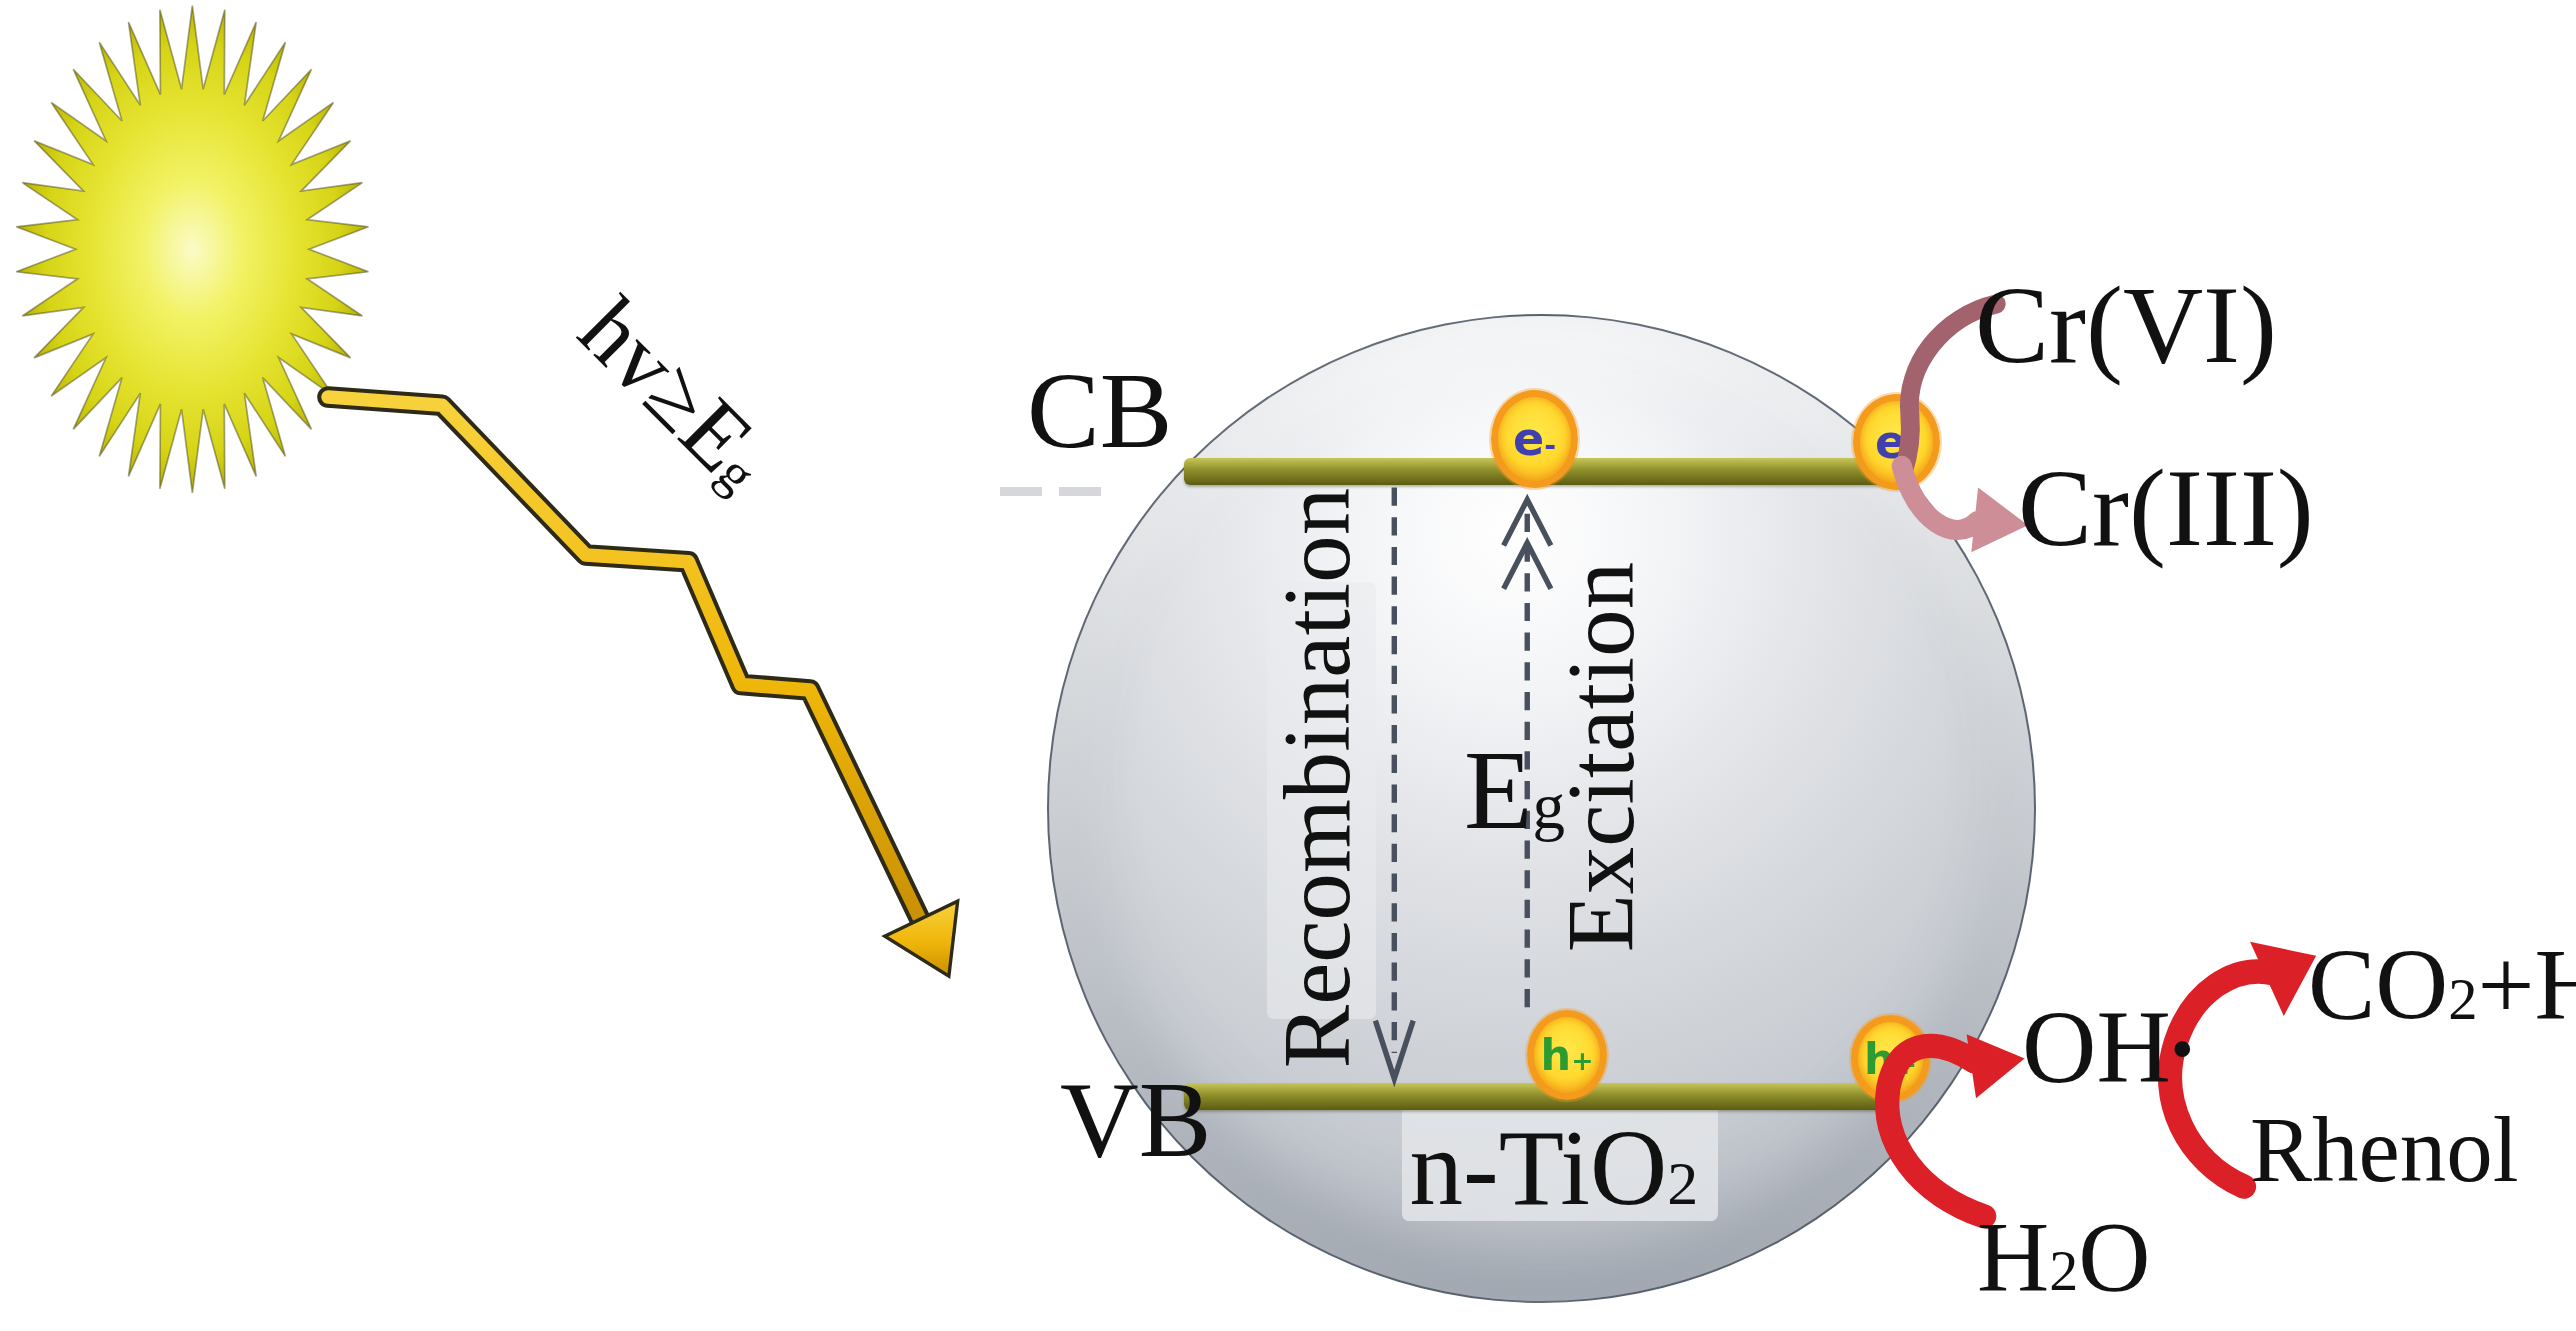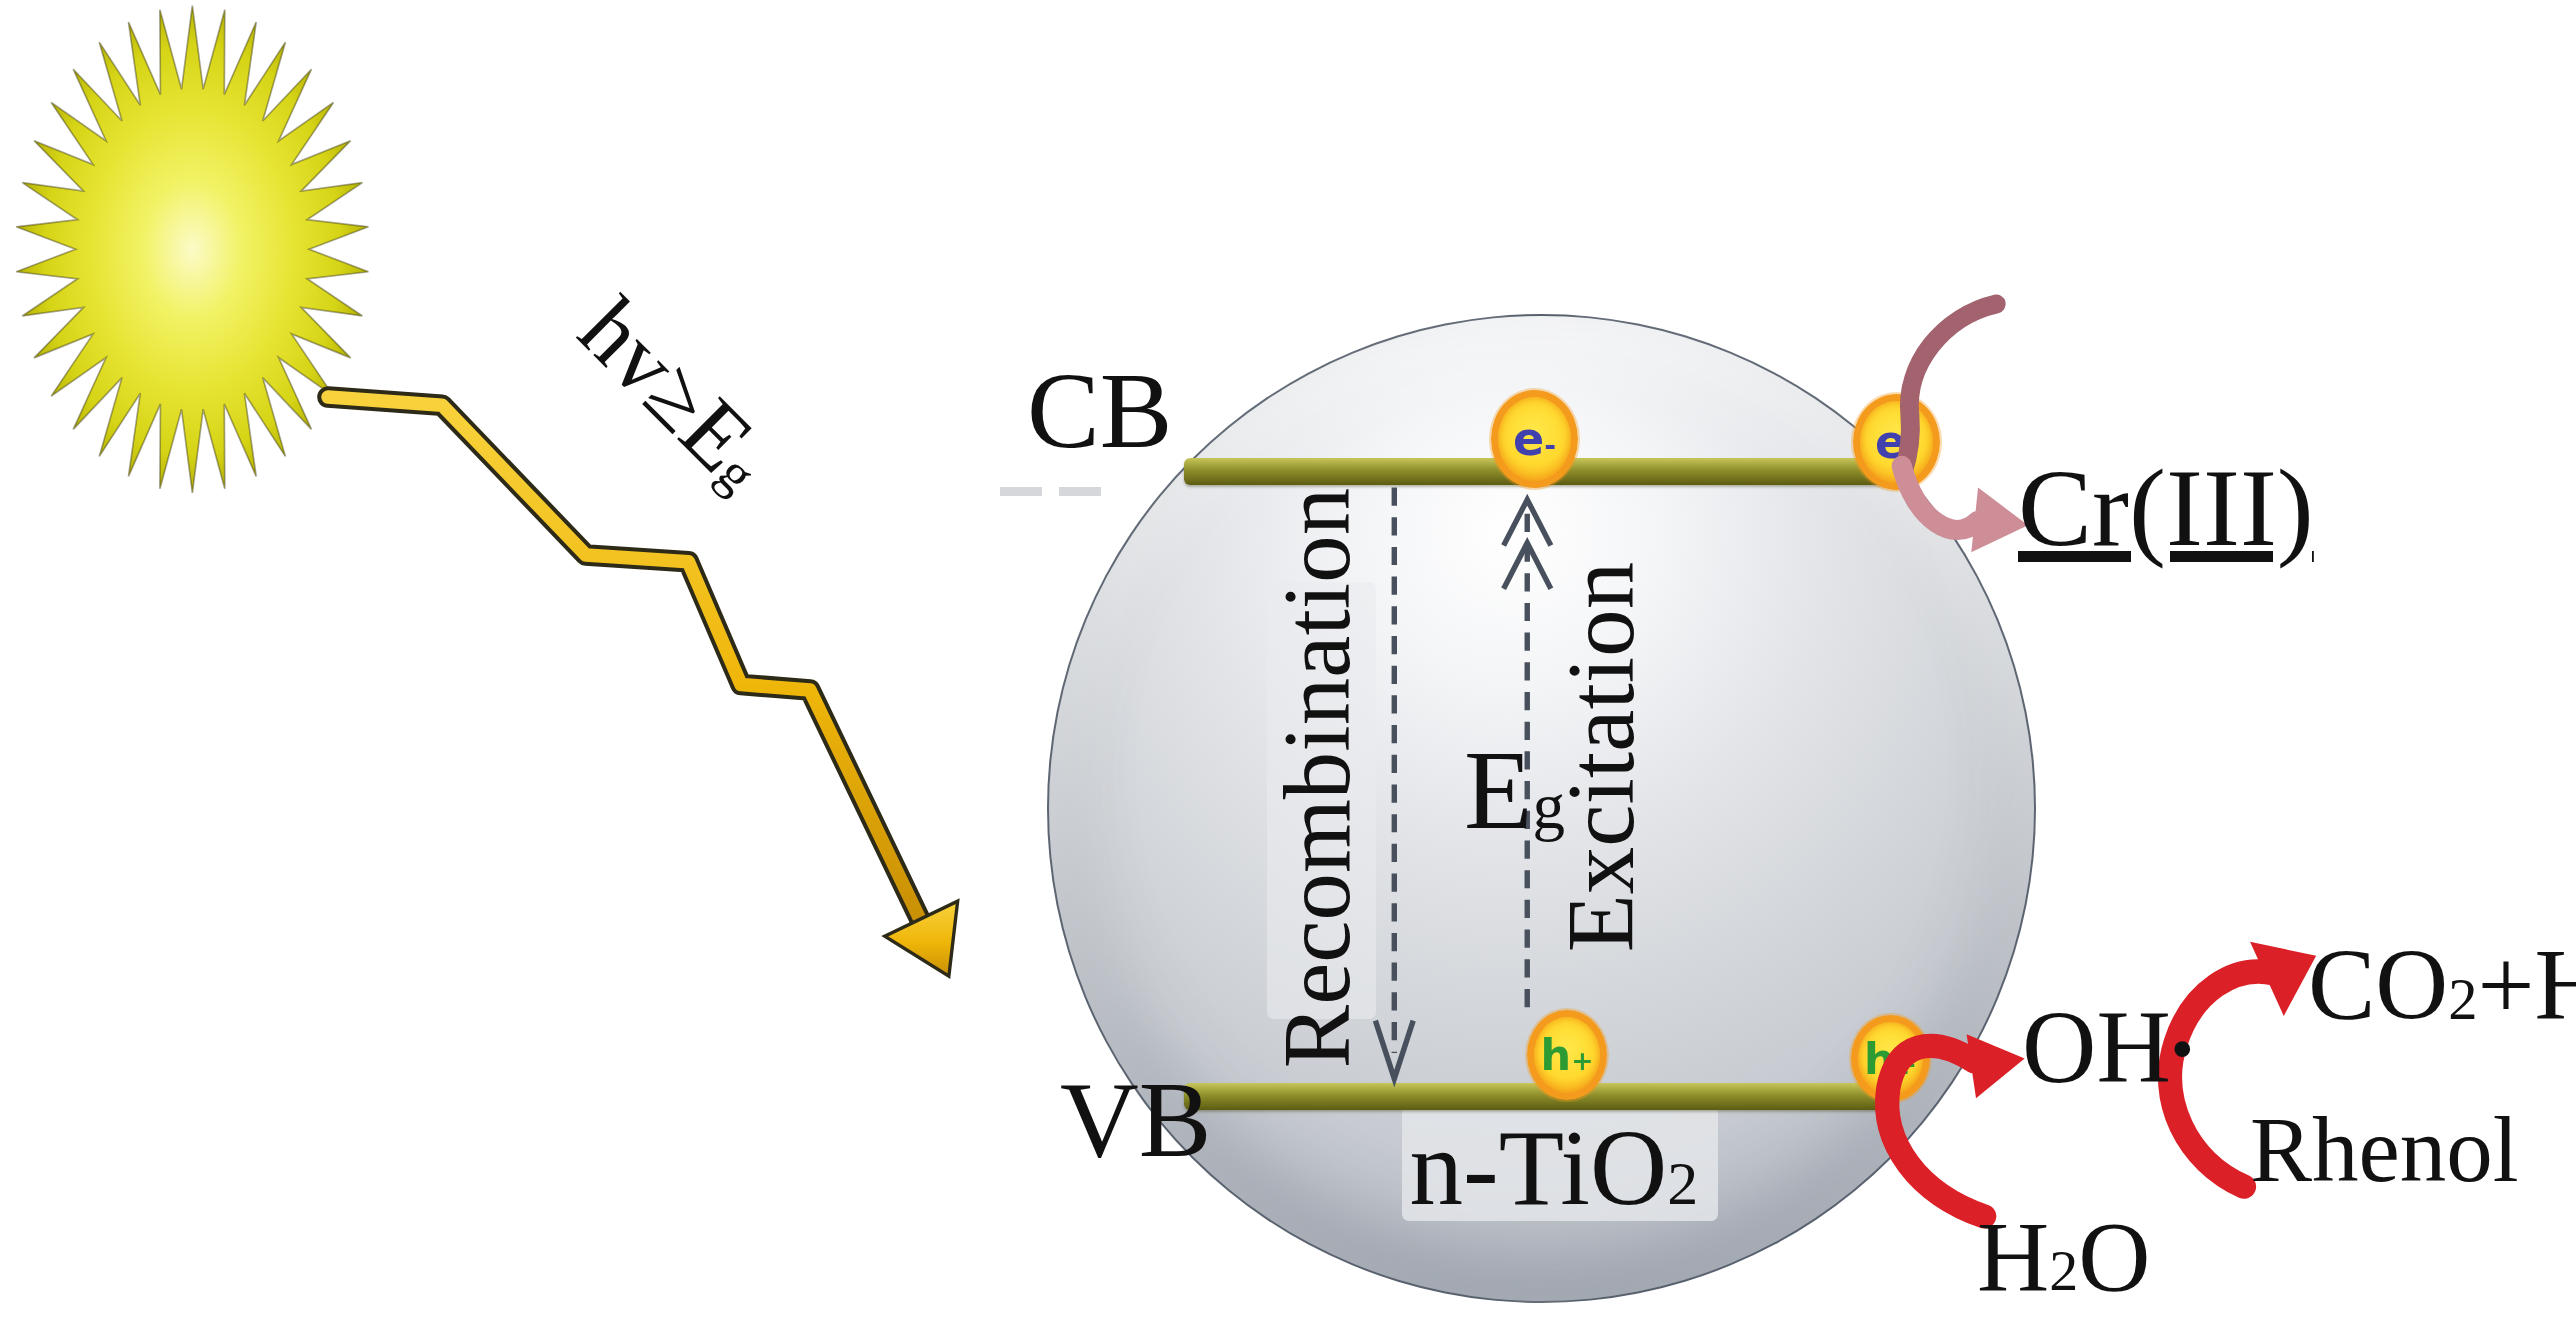--- a/index.html
+++ b/index.html
@@ -36,21 +36,21 @@
   .dot{font-size:64%;vertical-align:16%;}
 
   .cb{left:1027px;top:356px;font-size:109px;}
   .vb{left:1060px;top:1065px;font-size:109px;}
   .recomb{left:1317px;top:778px;font-size:95px;}
   .excit{left:1601px;top:757px;font-size:95px;}
   .eg{left:1464px;top:734px;font-size:112px;}
   .ntio{left:1554px;top:1115px;font-size:107px;}
   .photon{left:676px;top:394px;font-size:92px;}
   .crvi{left:1975px;top:269px;font-size:111px;}
-  .criii{left:2018px;top:452px;font-size:111px;text-decoration:underline;}
+  .criii{left:2018px;top:452px;font-size:111px;}
   .oh{left:2022px;top:996px;font-size:103px;}
   .co2{left:2308px;top:935px;font-size:101px;}
   .rhenol{left:2250px;top:1103px;font-size:93px;}
   .h2o{left:1977px;top:1207px;font-size:100px;text-align:right;}
 
   
   .carrier{position:absolute;border-radius:50%;display:flex;align-items:center;justify-content:center;
     background:radial-gradient(circle at 50% 42%, #ffe84a 0%, var(--carrier_yellow,#ffd92e) 52%, #fbbf24 72%, var(--carrier_orange,#f0931a) 100%);
     box-shadow:0 0 0 2px rgba(244,154,28,0.35), inset 0 0 9.4px rgba(239,141,18,.8);
     border:7.4px solid var(--carrier_orange,#f49a1c);
@@ -156,20 +156,21 @@
   <div class="lbl excit vtext z6">Excitation</div>
 
   <div class="lbl eg z6">
     <span>E</span><sub class="s">g</sub>
   </div>
 
   <div class="lbl ntio ctr z6">
     <span>n-TiO</span><sub class="s">2</sub>
   </div>
 
+  <div class="lbl crvi z6">Cr(VI)</div>
   <div class="lbl criii z6">Cr(III)</div>
 
   <div class="lbl oh z6">
     <span>OH</span><span class="dot">•</span>
   </div>
 
   <div class="lbl co2 z6">
     <span>CO</span><sub class="s">2</sub><span>+H</span>
   </div>
 

